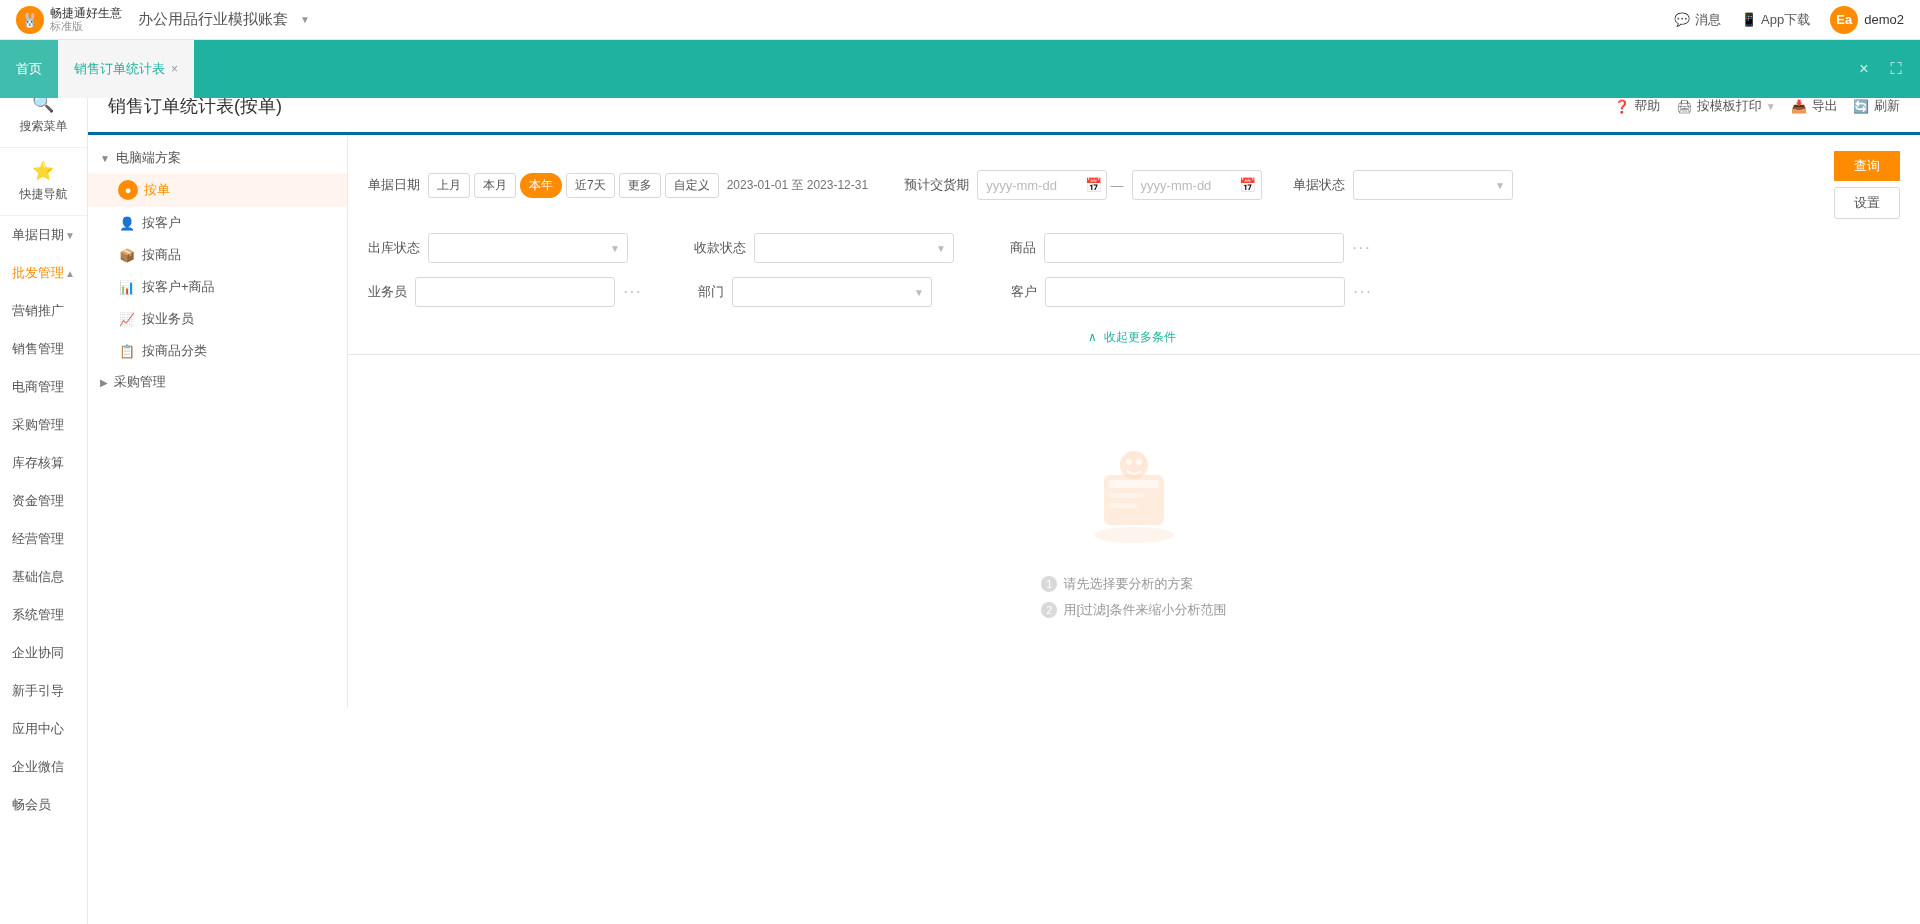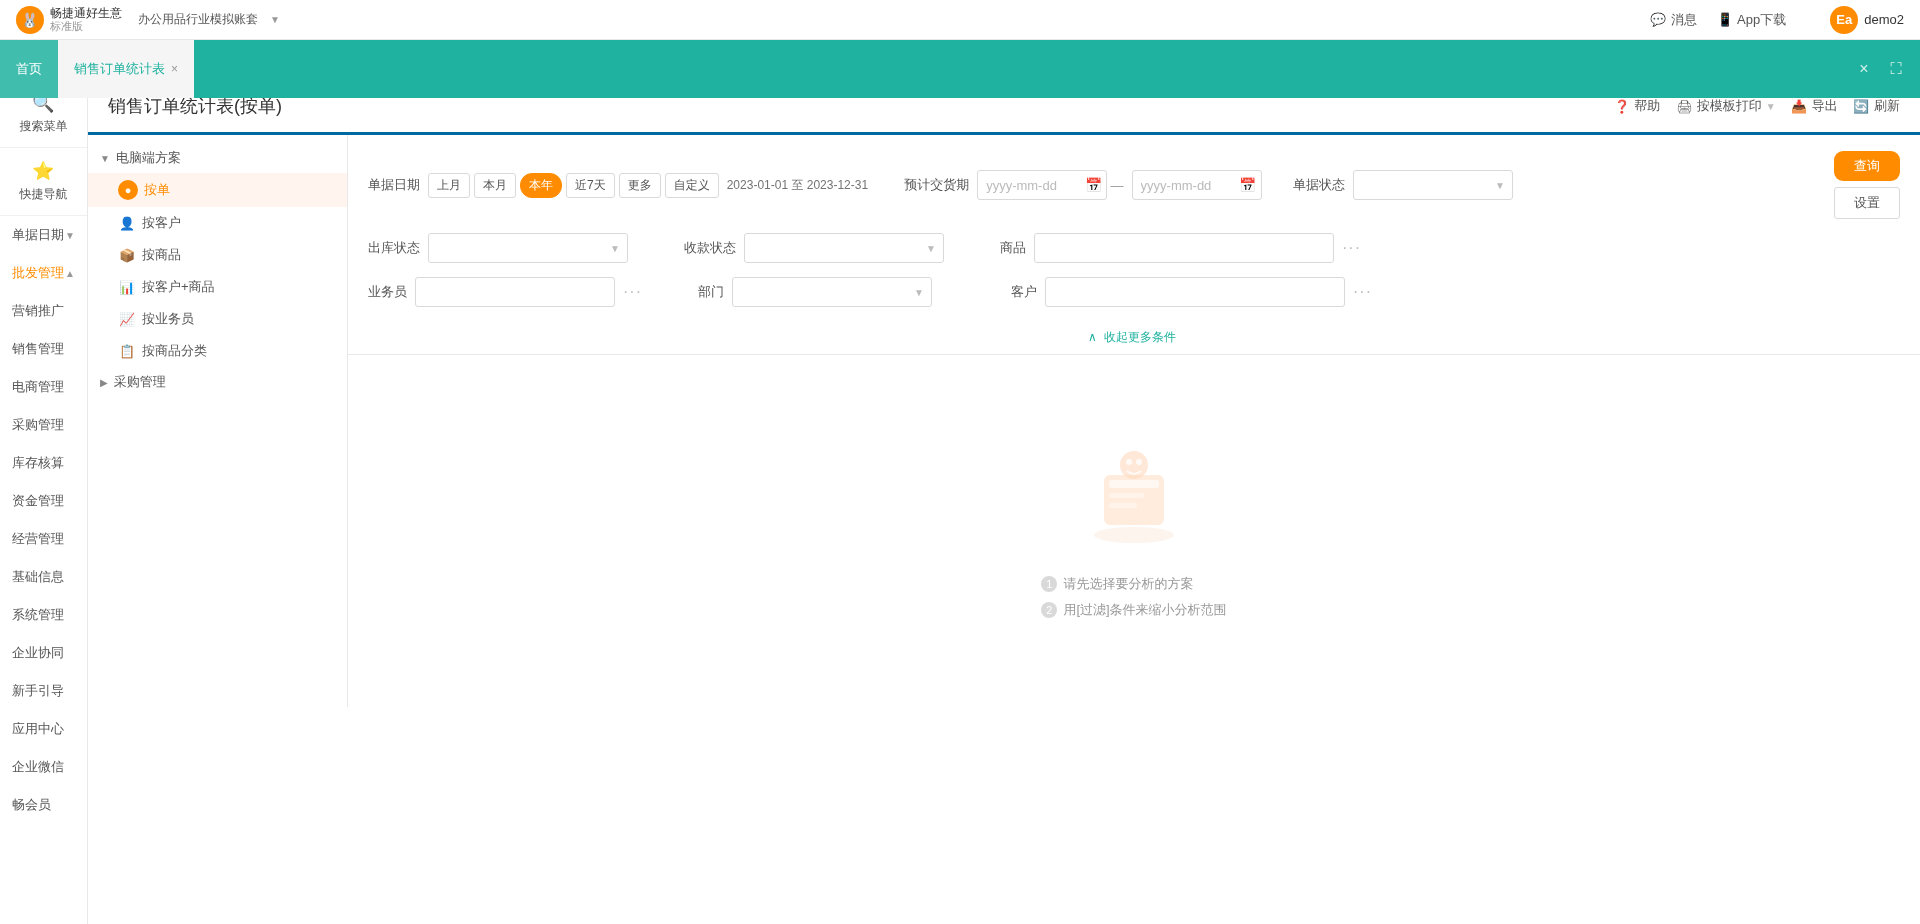--- a/index.html
+++ b/index.html
@@ -39,21 +39,21 @@
       color: white;
       font-size: 14px;
       font-weight: bold;
     }
     .logo-text {
       font-size: 12px;
       color: #333;
       line-height: 1.2;
     }
     .system-title {
-      font-size: 12px;
+      font-size: 15px;
       color: #555;
       margin-left: 8px;
     }
     .dropdown-arrow {
       font-size: 10px;
       color: #999;
       cursor: pointer;
       margin-left: 4px;
     }
     .top-bar-right {
@@ -67,21 +67,20 @@
       gap: 4px;
       color: #555;
       font-size: 13px;
       cursor: pointer;
     }
     .user-area {
       display: flex;
       align-items: center;
       gap: 6px;
       cursor: pointer;
-      margin-left: 24px;
     }
     .avatar {
       width: 28px;
       height: 28px;
       border-radius: 50%;
       background: #ff8c00;
       display: flex;
       align-items: center;
       justify-content: center;
       color: white;
@@ -452,21 +451,21 @@
     .collapse-bar span {
       color: #20b2a0;
       margin-right: 4px;
     }
 
     
     .query-btn {
       background: #ff8c00;
       color: white;
       border: none;
-      border-radius: 9px;
+      border-radius: 1px;
       padding: 6px 20px;
       font-size: 13px;
       cursor: pointer;
       white-space: nowrap;
     }
     .reset-btn {
       background: #fff;
       color: #555;
       border: 1px solid #d9d9d9;
       border-radius: 3px;
@@ -749,21 +748,21 @@
             <div class="filter-row">
               <div class="filter-group">
                 <span class="filter-label">出库状态</span>
                 <div class="select-wrapper">
                   <select class="filter-select" style="min-width:200px;">
                     <option value=""></option>
                   </select>
                   <span class="select-arrow">▼</span>
                 </div>
               </div>
-              <div class="filter-group" style="margin-left:40px;">
+              <div class="filter-group" style="margin-left:50px;">
                 <span class="filter-label">收款状态</span>
                 <div class="select-wrapper">
                   <select class="filter-select" style="min-width:200px;">
                     <option value=""></option>
                   </select>
                   <span class="select-arrow">▼</span>
                 </div>
               </div>
               <div class="filter-group" style="margin-left:40px;">
                 <span class="filter-label">商品</span>

